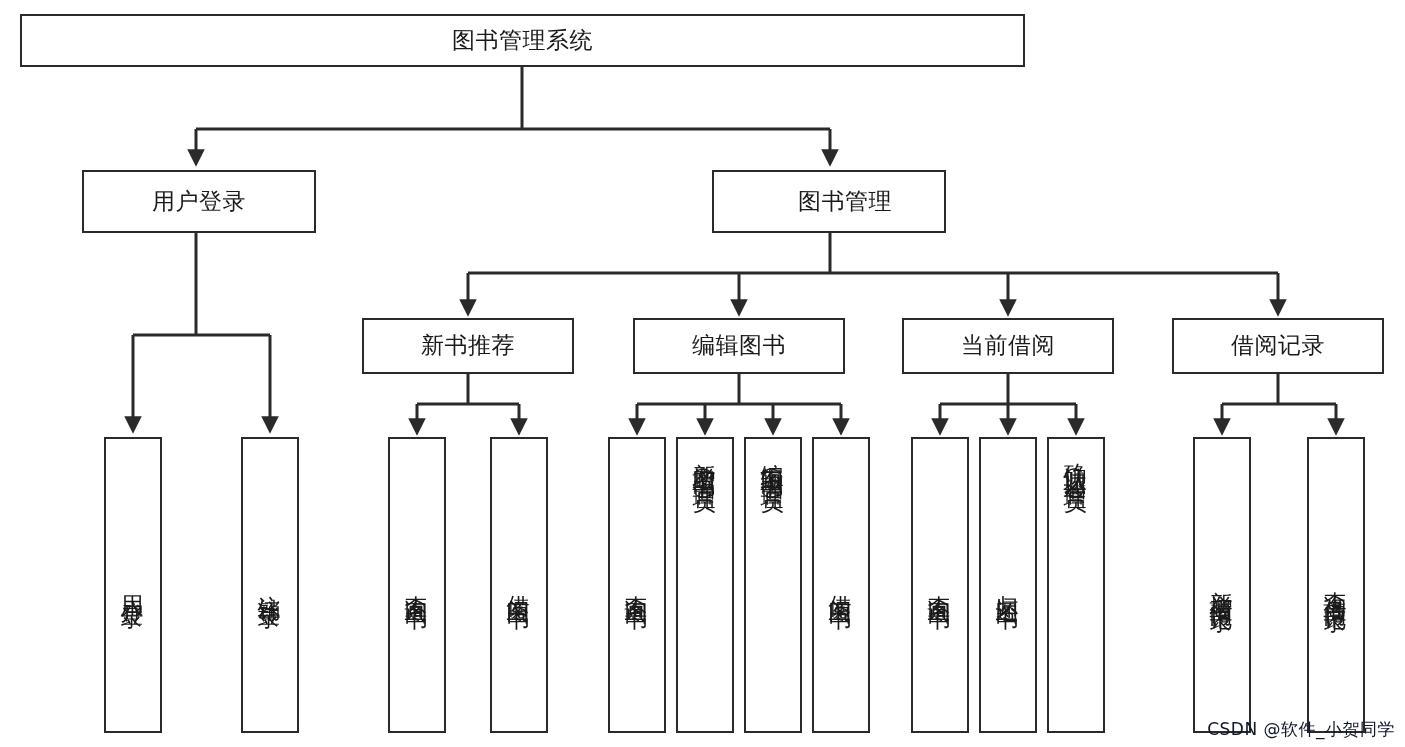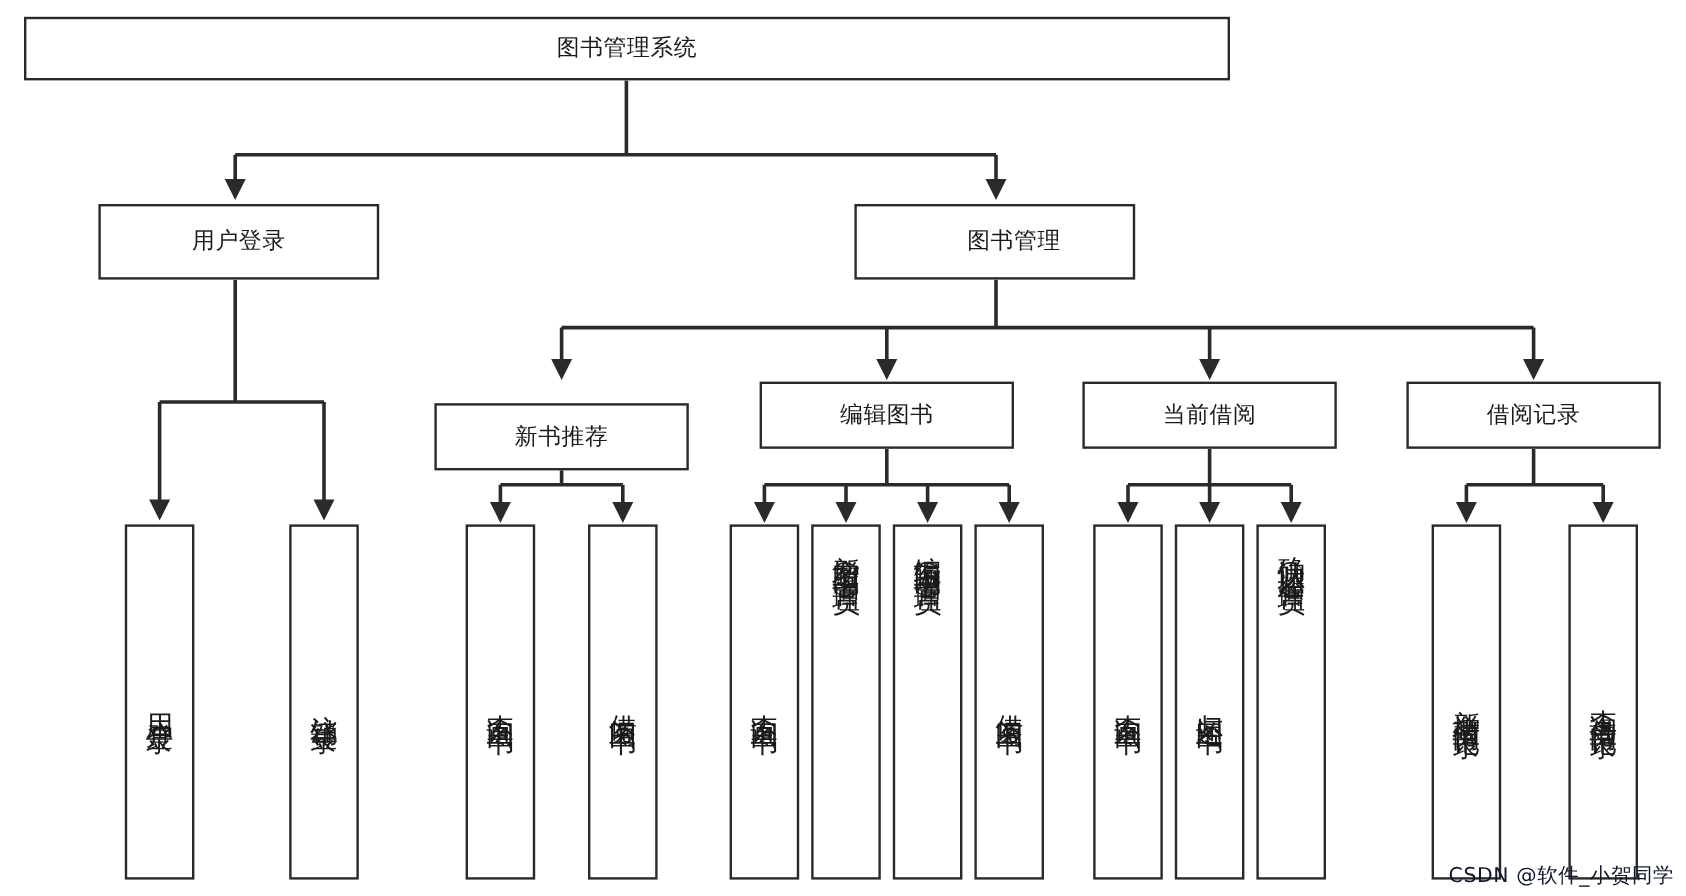--- a/index.html
+++ b/index.html
@@ -28,21 +28,21 @@
     position: absolute;
     box-sizing: border-box;
     background: #ffffff;
     border: 2.5px solid #2a2a2a;
     display: flex;
     align-items: center;
     justify-content: center;
     overflow: hidden;
   }
   .node.horiz {
-    font-size: 19px;
+    font-size: 23px;
     letter-spacing: 0.5px;
     color: #1a1a1a;
     line-height: 1.1;
   }
   .node.vert {
     align-items: flex-start;
     justify-content: center;
     padding-top: 6px;
   }
   .node.vert .vtext {
@@ -124,21 +124,21 @@
       <path d="M 1222 404 L 1222 427" marker-end="url(#arrow)"></path>
       <path d="M 1336 404 L 1336 427" marker-end="url(#arrow)"></path>
     </g>
   </svg>
 
   <div class="node horiz" style="left:20px; top:14px; width:1005px; height:53px;">图书管理系统</div>
 
   <div class="node horiz" style="left:82px; top:170px; width:234px; height:63px;">用户登录</div>
   <div class="node horiz" style="left:712px; top:170px; width:234px; height:63px;padding-left:32px;">图书管理</div>
 
-  <div class="node horiz" style="left:362px; top:318px; width:212px; height:56px;margin-top:18px;">新书推荐</div>
+  <div class="node horiz" style="left:362px; top:318px; width:212px; height:56px;">新书推荐</div>
   <div class="node horiz" style="left:633px; top:318px; width:212px; height:56px;">编辑图书</div>
   <div class="node horiz" style="left:902px; top:318px; width:212px; height:56px;">当前借阅</div>
   <div class="node horiz" style="left:1172px; top:318px; width:212px; height:56px;">借阅记录</div>
 
   <div class="node vert centered" style="left:104px; top:437px; width:58px; height:296px;">
     <span class="vtext">用户登录</span>
   </div>
   <div class="node vert centered" style="left:241px; top:437px; width:58px; height:296px;">
     <span class="vtext">注销登录</span>
   </div>

